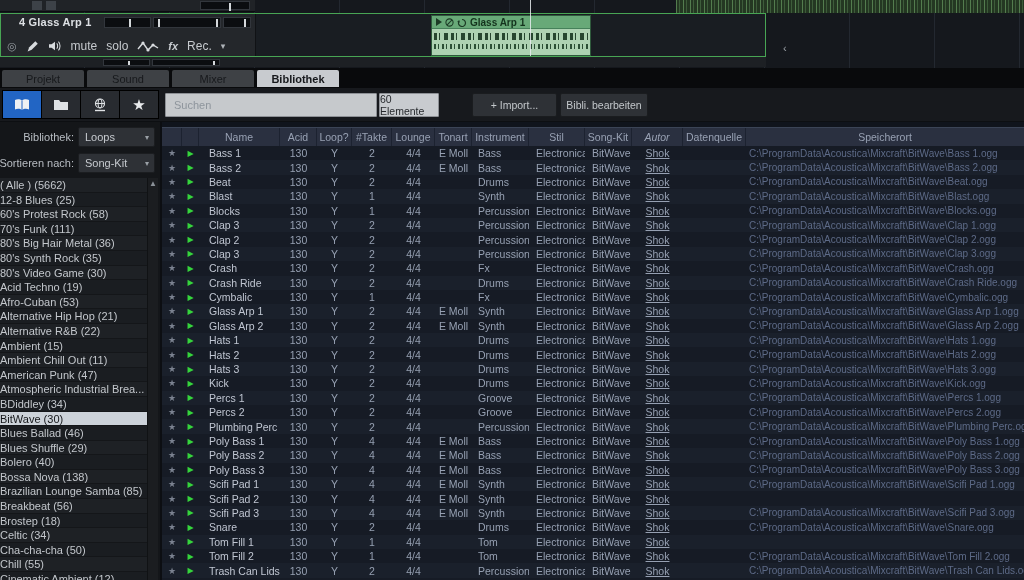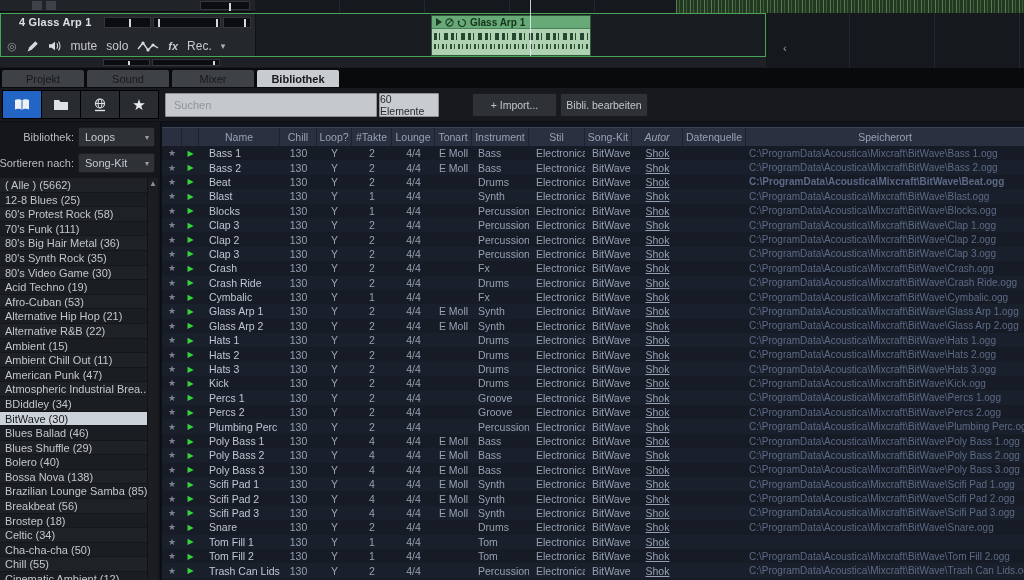--- a/index.html
+++ b/index.html
@@ -67,21 +67,21 @@
   #edit-btn { left:560px; width:88px; }
 
   
   #sidebar { position:absolute; left:0; top:122px; width:160px; height:458px; background:#141619; }
   .dd-row { position:absolute; left:0; width:160px; height:20px; }
   .dd-label { position:absolute; right:86px; top:4px; font-size:11px; color:#b8bdc3; white-space:nowrap; }
   .dropdown { position:absolute; left:78px; top:0; width:77px; height:20px; background:#2e3136; border:1px solid #1b1d20;
     border-radius:2px; font-size:11px; color:#c6cacf; display:flex; align-items:center; padding:0 6px; }
   .dropdown .dd-chev { position:absolute; right:5px; font-size:8px; color:#9aa0a6; }
   #cat-list { position:absolute; left:0; top:56px; width:147px; height:402px; overflow:hidden; }
-  .cat { height:14.6px; line-height:14.6px; font-size:11px; color:#c3c7cc; padding-left:5px;
+  .cat { height:14.6px; line-height:14.6px; font-size:11px; color:#c3c7cc; 
     background:#1e2125; border-bottom:1px solid #141619; white-space:nowrap; overflow:hidden; }
   .cat.odd { background:#1a1d21; }
   .cat.sel { background:#ccd2d9; color:#15171a; }
   #side-scroll { position:absolute; left:147px; top:56px; width:11px; height:402px; background:#1b1d20; border-left:1px solid #101214; }
   #side-scroll .up { position:absolute; top:1px; left:0; width:100%; text-align:center; font-size:8px; color:#8a9097; }
 
   
   #table-area { position:absolute; left:160px; top:122px; width:864px; height:458px; background:#10141c; border-left:2px solid #0c0e12; }
   #table-header { position:absolute; left:0; top:5px; width:862px; height:19px; display:flex; background:#2a3040; border-top:1px solid #3b4456; }
   .hcell { height:100%; display:flex; align-items:center; justify-content:center; font-size:10.5px; color:#98a1b3;
@@ -270,21 +270,21 @@
   <div id="side-scroll">
     <span class="up">▲</span>
   </div>
 </div>
 
 <div id="table-area">
   <div id="table-header">
       <div class="hcell" style="width: 20px;"></div>
       <div class="hcell" style="width: 17px;"></div>
       <div class="hcell" style="width: 81px;">Name</div>
-      <div class="hcell" style="width: 37px;">Chill</div>
+      <div class="hcell" style="width: 37px;">Acid</div>
       <div class="hcell" style="width: 35px;">Loop?</div>
       <div class="hcell" style="width: 40px;">#Takte</div>
       <div class="hcell" style="width: 43px;">Lounge</div>
       <div class="hcell" style="width: 37px;">Tonart</div>
       <div class="hcell" style="width: 57px;">Instrument</div>
       <div class="hcell" style="width: 56px;">Stil</div>
       <div class="hcell" style="width: 47px;">Song-Kit</div>
       <div class="hcell" style="width: 51px; font-style: italic;">Autor</div>
       <div class="hcell" style="width: 63px;">Datenquelle</div>
       <div class="hcell" style="flex: 1 1 0%;">Speicherort</div>
@@ -329,21 +329,21 @@
         <div class="cell c-tempo" style="width: 37px;">130</div>
         <div class="cell c-loop" style="width: 35px;">Y</div>
         <div class="cell c-takte" style="width: 40px;">2</div>
         <div class="cell c-taktart" style="width: 43px;">4/4</div>
         <div class="cell c-tonart" style="width: 37px;"></div>
         <div class="cell c-instrument" style="width: 57px;">Drums</div>
         <div class="cell c-stil" style="width: 56px;">Electronica</div>
         <div class="cell c-songkit" style="width: 47px;">BitWave</div>
         <div class="cell c-autor" style="width: 51px;">Shok</div>
         <div class="cell c-datenquelle" style="width: 63px;"></div>
-        <div class="cell c-speicherort" style="flex: 1 1 0%; font-weight: bold;">C:\ProgramData\Acoustica\Mixcraft\BitWave\Beat.ogg</div>
+        <div class="cell c-speicherort" style="flex: 1 1 0%;">C:\ProgramData\Acoustica\Mixcraft\BitWave\Beat.ogg</div>
       </div>
       <div class="trow alt">
         <div class="cell c-star" style="width: 20px;">★</div>
         <div class="cell c-play" style="width: 17px;">▶</div>
         <div class="cell c-name" style="width: 81px;">Blast</div>
         <div class="cell c-tempo" style="width: 37px;">130</div>
         <div class="cell c-loop" style="width: 35px;">Y</div>
         <div class="cell c-takte" style="width: 40px;">1</div>
         <div class="cell c-taktart" style="width: 43px;">4/4</div>
         <div class="cell c-tonart" style="width: 37px;"></div>
@@ -681,21 +681,20 @@
         <div class="cell c-tempo" style="width: 37px;">130</div>
         <div class="cell c-loop" style="width: 35px;">Y</div>
         <div class="cell c-takte" style="width: 40px;">4</div>
         <div class="cell c-taktart" style="width: 43px;">4/4</div>
         <div class="cell c-tonart" style="width: 37px;">E Moll</div>
         <div class="cell c-instrument" style="width: 57px;">Synth</div>
         <div class="cell c-stil" style="width: 56px;">Electronica</div>
         <div class="cell c-songkit" style="width: 47px;">BitWave</div>
         <div class="cell c-autor" style="width: 51px;">Shok</div>
         <div class="cell c-datenquelle" style="width: 63px;"></div>
-        <div class="cell c-speicherort" style="flex: 1 1 0%;">C:\ProgramData\Acoustica\Mixcraft\BitWave\Scifi Pad 2.ogg</div>
       </div>
       <div class="trow alt">
         <div class="cell c-star" style="width: 20px;">★</div>
         <div class="cell c-play" style="width: 17px;">▶</div>
         <div class="cell c-name" style="width: 81px;">Scifi Pad 3</div>
         <div class="cell c-tempo" style="width: 37px;">130</div>
         <div class="cell c-loop" style="width: 35px;">Y</div>
         <div class="cell c-takte" style="width: 40px;">4</div>
         <div class="cell c-taktart" style="width: 43px;">4/4</div>
         <div class="cell c-tonart" style="width: 37px;">E Moll</div>

